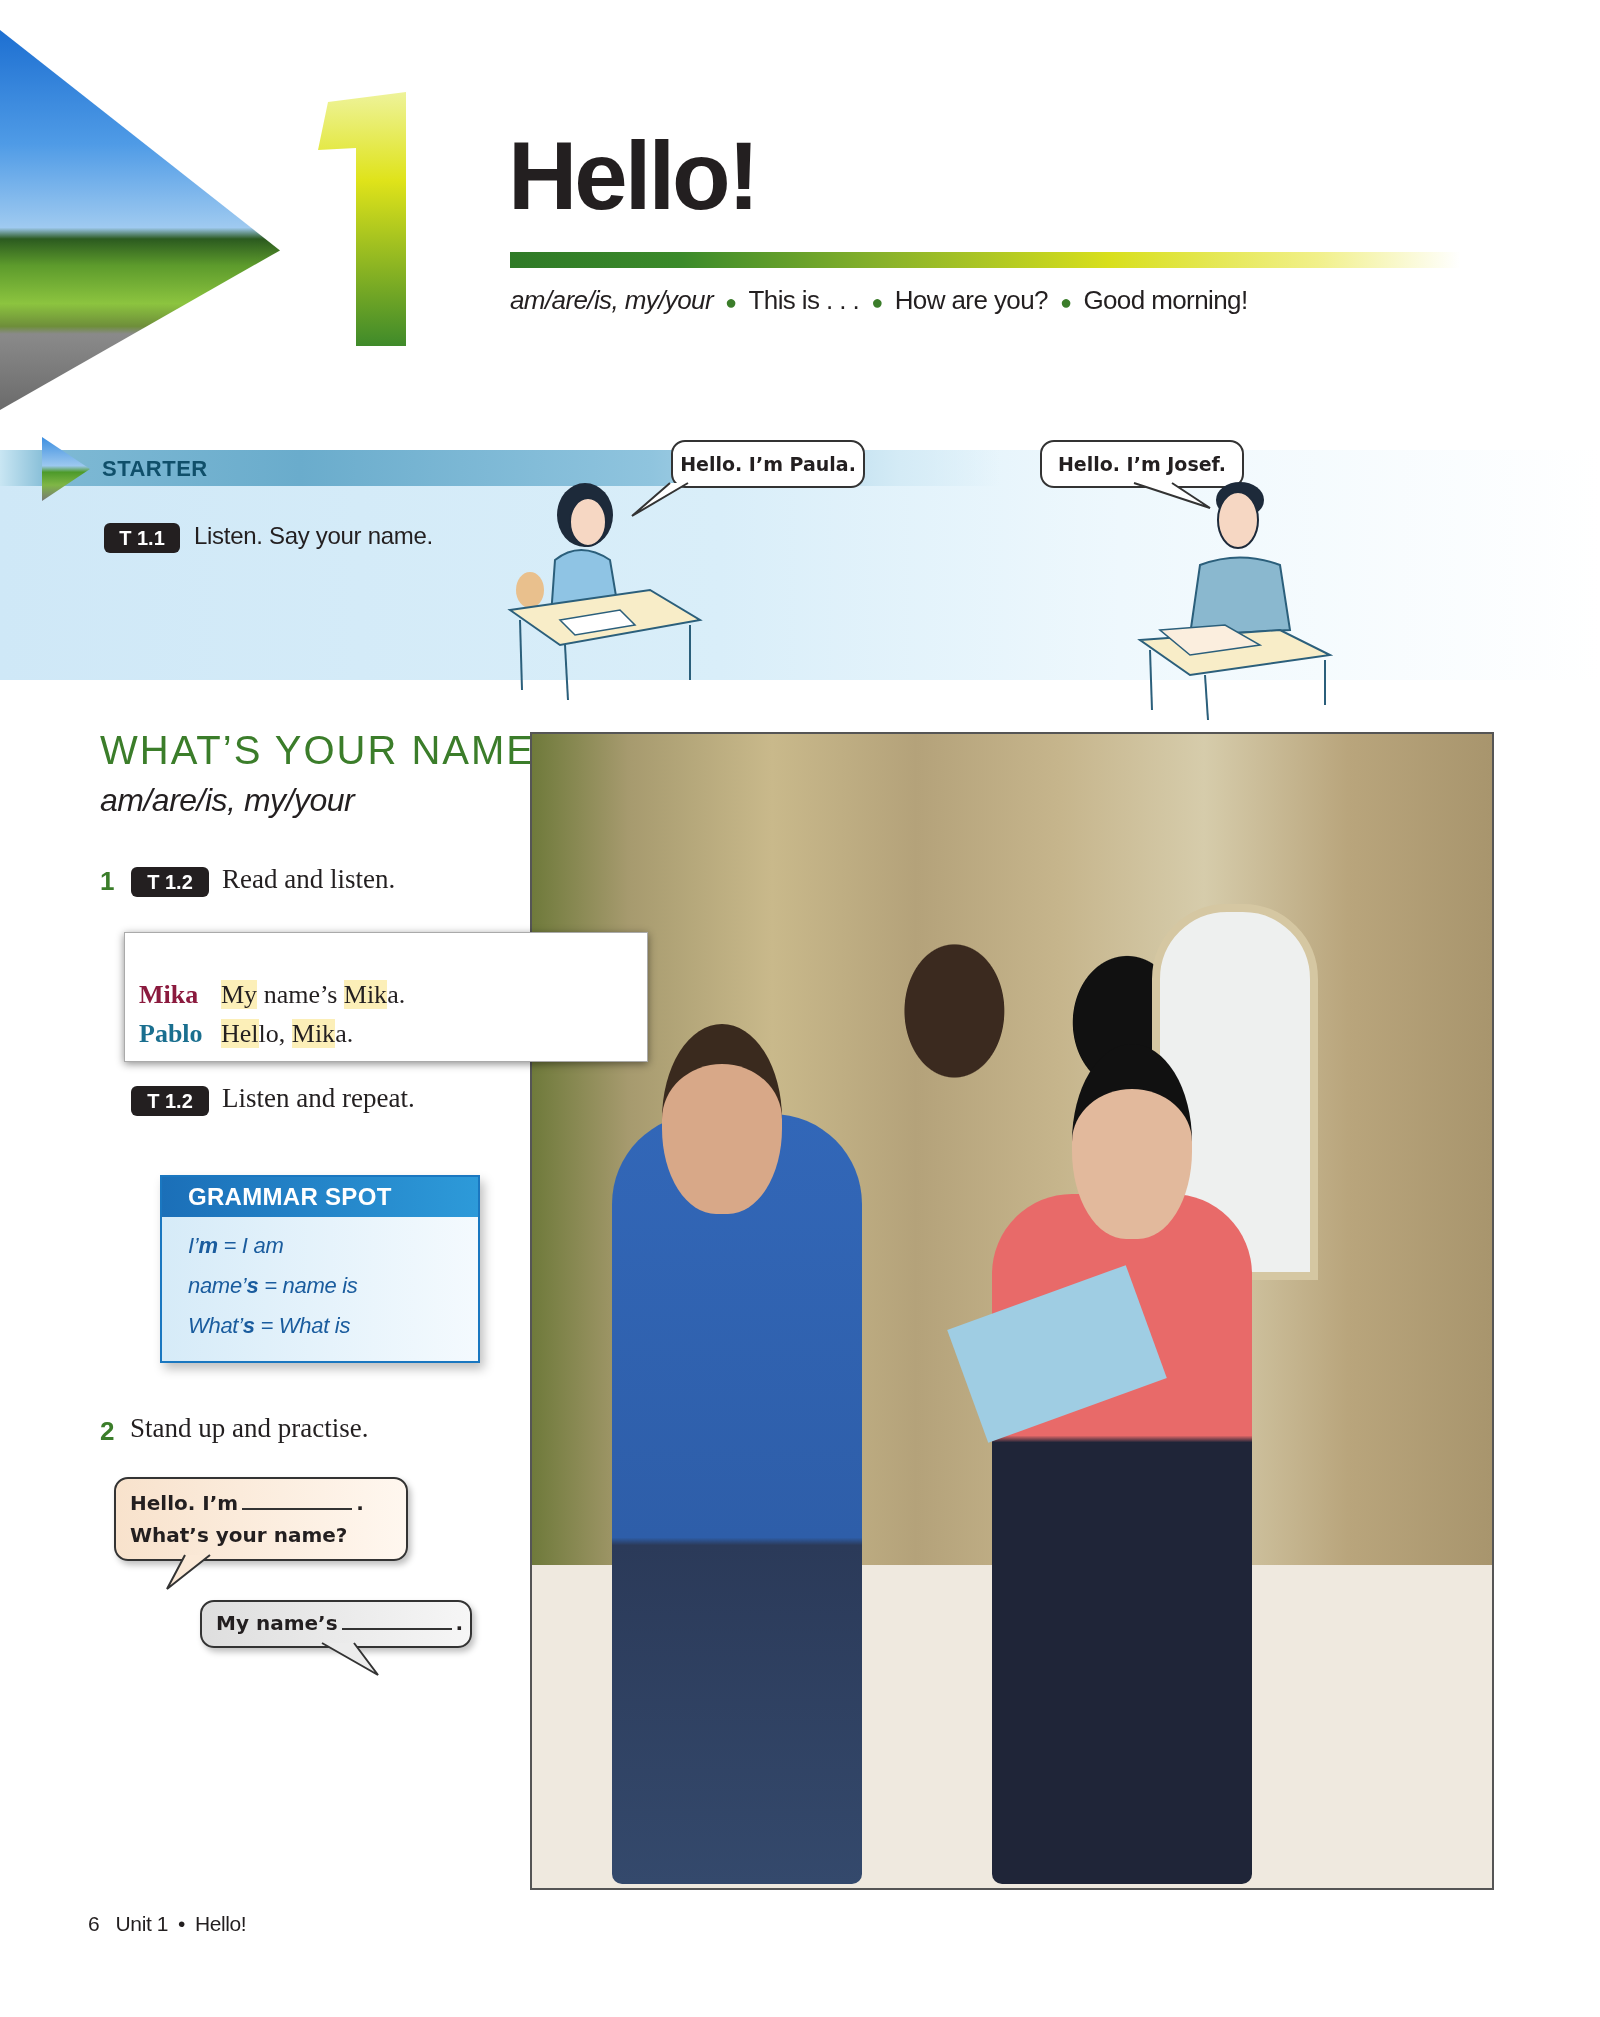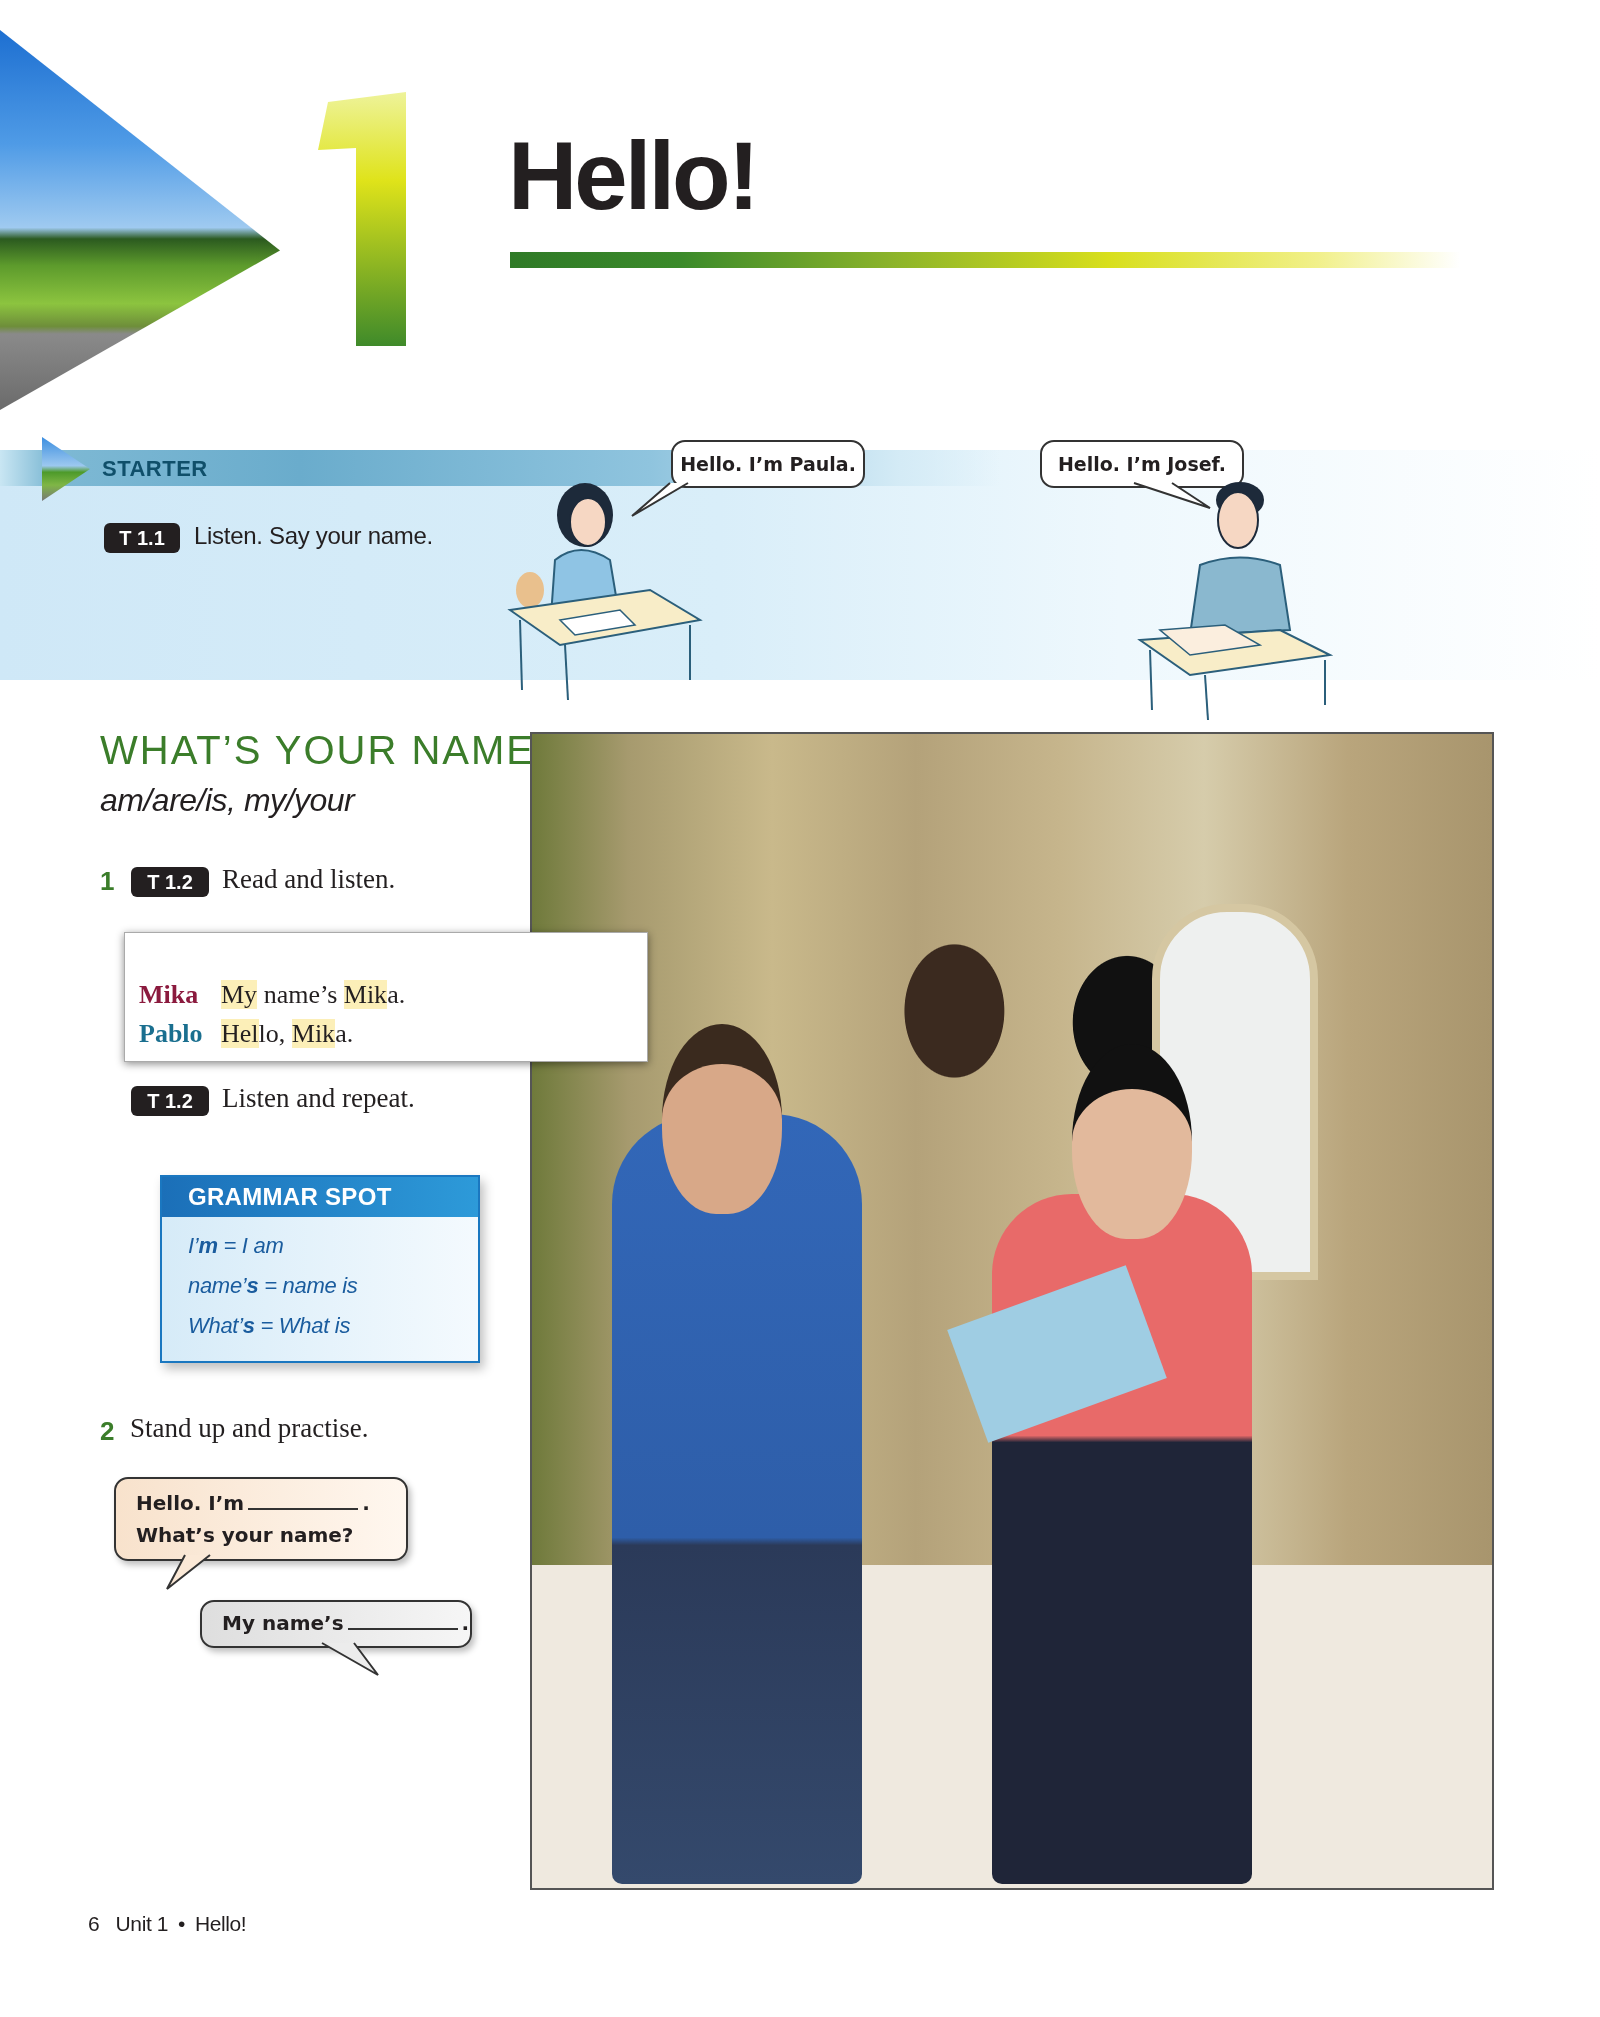--- a/index.html
+++ b/index.html
@@ -43,21 +43,21 @@
   .t12b{left:131px;top:1086px;width:78px;height:30px;line-height:30px;font-size:20px;}
   .ex1b-instr{left:222px;top:1083px;font-size:27px;}
   .grammar{left:160px;top:1175px;width:316px;height:184px;border:2px solid #1a77c0;background:linear-gradient(90deg,#d6ebf8,#f4fafe);box-shadow:4px 6px 10px rgba(0,0,0,.25);}
   .grammar-head{position:absolute;left:0;top:0;right:0;height:40px;background:linear-gradient(90deg,#1b6fb8,#2d9ad9);color:#fff;font-weight:bold;font-size:24px;line-height:40px;padding-left:26px;letter-spacing:0.3px;}
   .grammar-line{position:absolute;left:26px;font-size:22px;color:#1a5c9e;letter-spacing:-0.3px;font-style:italic;}
   .ex2-num{left:100px;top:1416px;}
   .ex2-instr{left:130px;top:1413px;font-size:27px;}
   .pb{border:2px solid #333;border-radius:14px;box-shadow:3px 4px 6px rgba(0,0,0,.25);font-family:"DejaVu Sans",sans-serif;font-weight:bold;font-size:20px;}
   .pb1{left:114px;top:1477px;width:290px;height:80px;background:linear-gradient(90deg,#f8e2cc,#fff7ef);}
   .pb2{left:200px;top:1600px;width:268px;height:44px;background:linear-gradient(90deg,#dedede,#f6f6f6);}
-  .pb-line{position:absolute;left:20px;white-space:nowrap;}
+  .pb-line{position:absolute;left:14px;white-space:nowrap;}
   .blank{display:inline-block;width:110px;border-bottom:2px solid #333;margin:0 4px;}
   
   .photo{left:530px;top:732px;width:960px;height:1154px;border:2px solid #555;overflow:hidden;
     background:
       radial-gradient(ellipse 90px 120px at 44% 24%, #3b2a1f 0 55%, transparent 56%),
       radial-gradient(ellipse 90px 110px at 62% 25%, #111 0 60%, transparent 61%),
       linear-gradient(180deg, transparent 0 72%, #efe9df 72% 100%),
       linear-gradient(90deg,#6f7a3b 0%,#a69a6e 10%,#c9b98b 25%,#b4a27a 40%,#c6b58c 55%,#d6ccab 70%,#b9a57c 85%,#a8956d 100%);}
   .person-boy{left:80px;top:380px;width:250px;height:770px;background:linear-gradient(180deg,#3267b8 0%,#2e5ea9 55%,#2b3a59 56%,#34496c 100%);border-radius:90px 90px 10px 10px;}
   .person-girl{left:460px;top:460px;width:260px;height:690px;background:linear-gradient(180deg,#e86a69 0%,#e86a69 35%,#1f2538 36%,#1f2538 100%);border-radius:80px 80px 10px 10px;}
@@ -79,20 +79,23 @@
       <stop offset="0" stop-color="#eef39a"></stop>
       <stop offset="0.35" stop-color="#dfe31a"></stop>
       <stop offset="1" stop-color="#3f8a2a"></stop>
     </linearGradient>
   </defs>
   <path d="M10 10 L88 0 L88 254 L38 254 L38 56 L0 58 Z" fill="url(#g1)"></path>
 </svg>
 <div class="abs title">Hello!</div>
 <div class="abs title-bar"></div>
 <div class="abs topics">
+  <div>
+    <span class="it">am/are/is, my/your</span><span class="dot">●</span><span>This is . . .</span><span class="dot">●</span><span>How are you?</span><span class="dot">●</span><span>Good morning!</span>
+  </div>
 </div>
 
 <div class="abs starter-bg"></div>
 <div class="abs starter-strip"></div>
 <div class="abs starter-arrow"></div>
 <div class="abs starter-label">STARTER</div>
 <div class="abs track t11">T 1.1</div>
 <div class="abs starter-instr">Listen. Say your name.</div>
 
 <div class="abs bubble bubble-paula">

